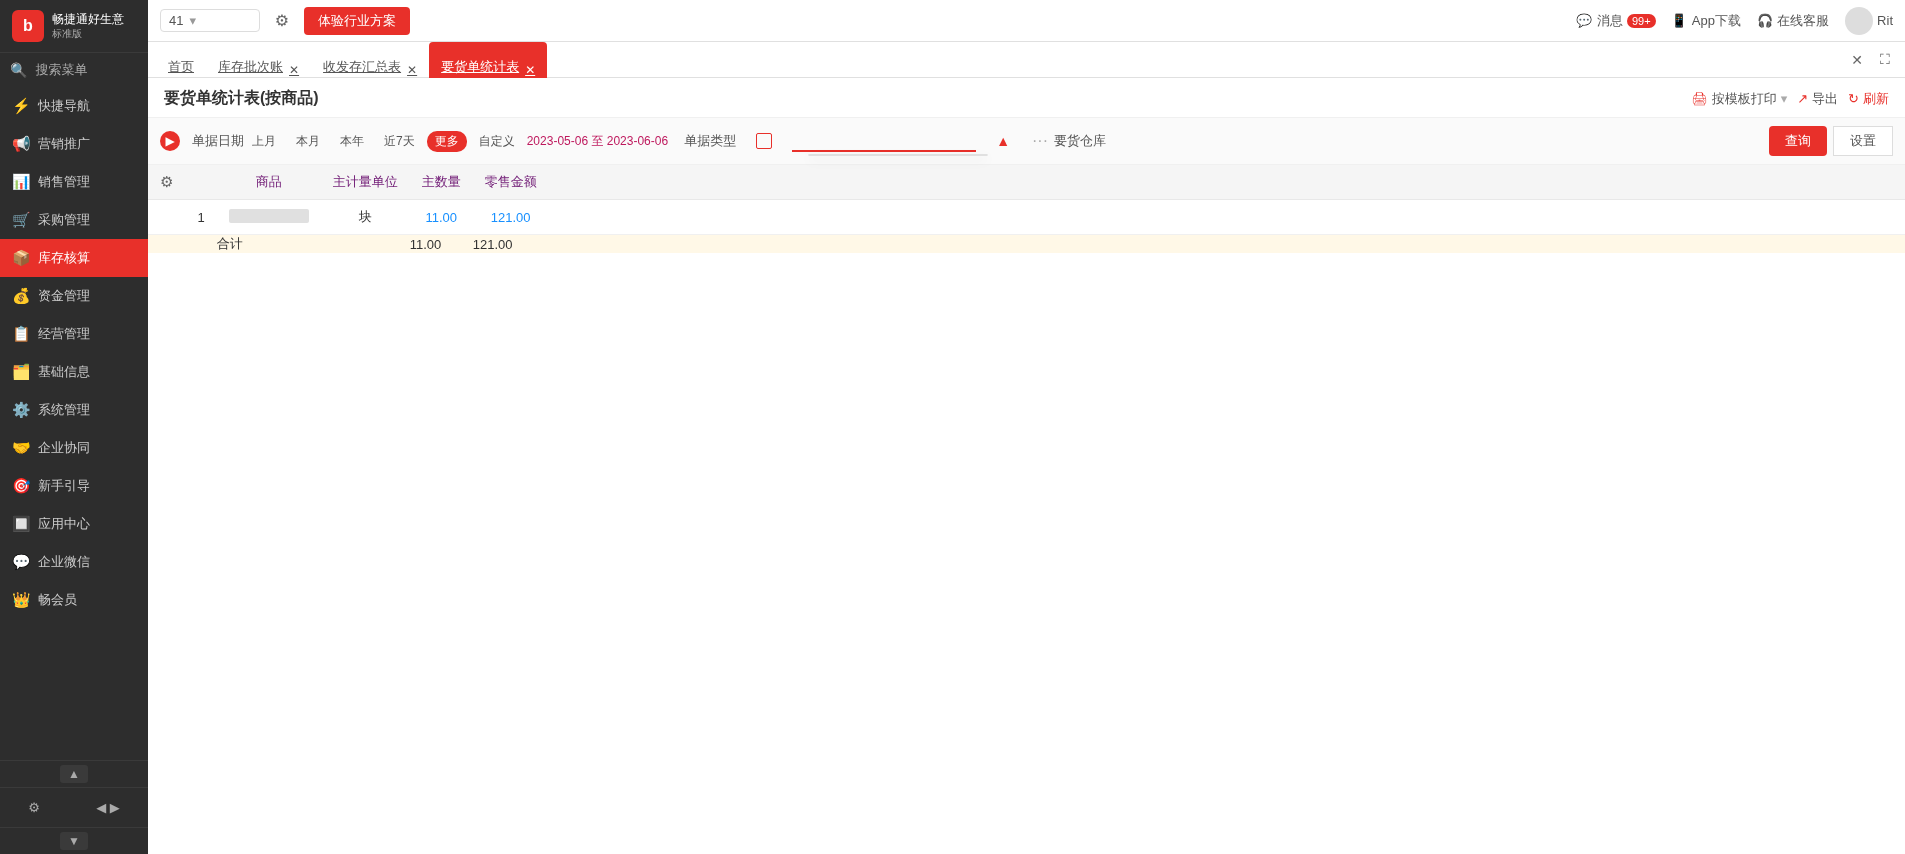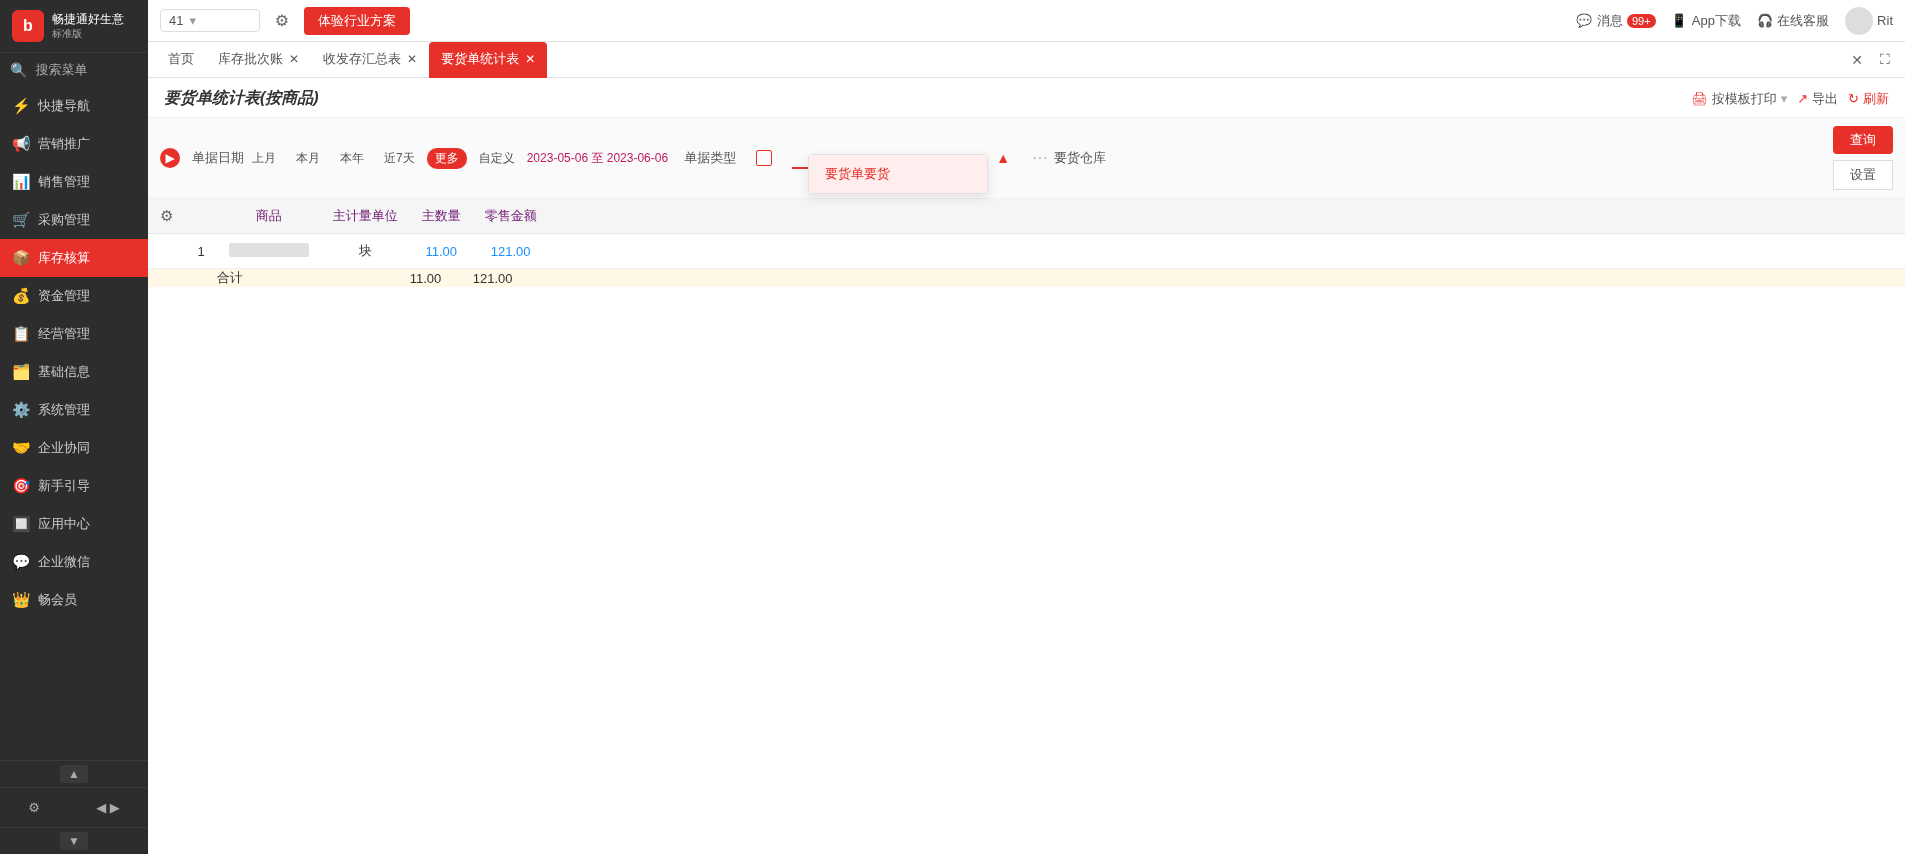--- a/index.html
+++ b/index.html
@@ -180,28 +180,29 @@
       display: flex;
       align-items: center;
       border-bottom: 1px solid #e0e0e0;
       flex-shrink: 0;
       padding: 0 8px;
       height: 36px;
       position: relative;
     }
     .tab {
       display: flex;
-      align-items: center;
+      align-items: flex-end;
       padding: 0 12px;
       height: 36px;
       cursor: pointer;
       font-size: 13px;
       color: #555;
       white-space: nowrap;
       border-bottom: 2px solid transparent;
+      text-decoration: underline;
     }
     .tab.active {
       background: #e8302a;
       color: white;
       border-radius: 4px 4px 0 0;
       border-bottom: 2px solid #e8302a;
     }
     .tab .close-btn {
       margin-left: 6px;
       font-size: 12px;
@@ -240,21 +241,20 @@
       align-items: center;
       justify-content: space-between;
       padding: 10px 16px 8px;
       border-bottom: 1px solid #f0f0f0;
       flex-shrink: 0;
     }
     .page-title {
       font-size: 16px;
       font-weight: bold;
       color: #333;
-      font-style: italic;
     }
     .page-actions {
       display: flex;
       align-items: center;
       gap: 10px;
     }
     .page-action-btn {
       display: flex;
       align-items: center;
       gap: 4px;
@@ -351,21 +351,20 @@
     }
     .warehouse-label {
       color: #555;
       font-size: 13px;
       margin-right: 4px;
     }
     .filter-right-btns {
       margin-left: auto;
       display: flex;
       gap: 6px;
-      flex-direction: column;
     }
     .query-btn {
       background: #e8302a;
       color: white;
       border: none;
       border-radius: 4px;
       padding: 5px 16px;
       font-size: 13px;
       cursor: pointer;
     }
@@ -651,21 +650,20 @@
       <span class="filter-dots">···</span>
 
       <span class="warehouse-label">要货仓库</span>
 
       <div class="filter-right-btns">
         <button class="query-btn">查询</button>
         <button class="settings-filter-btn">设置</button>
       </div>
 
       <div class="dropdown-menu">
-        <div class="dropdown-item selected">要货单要货</div>
       </div>
     </div>
 
     <div class="table-container">
       <table>
         <thead>
           <tr>
             <th class="settings-col">⚙</th>
             <th></th>
             <th>商品</th>

